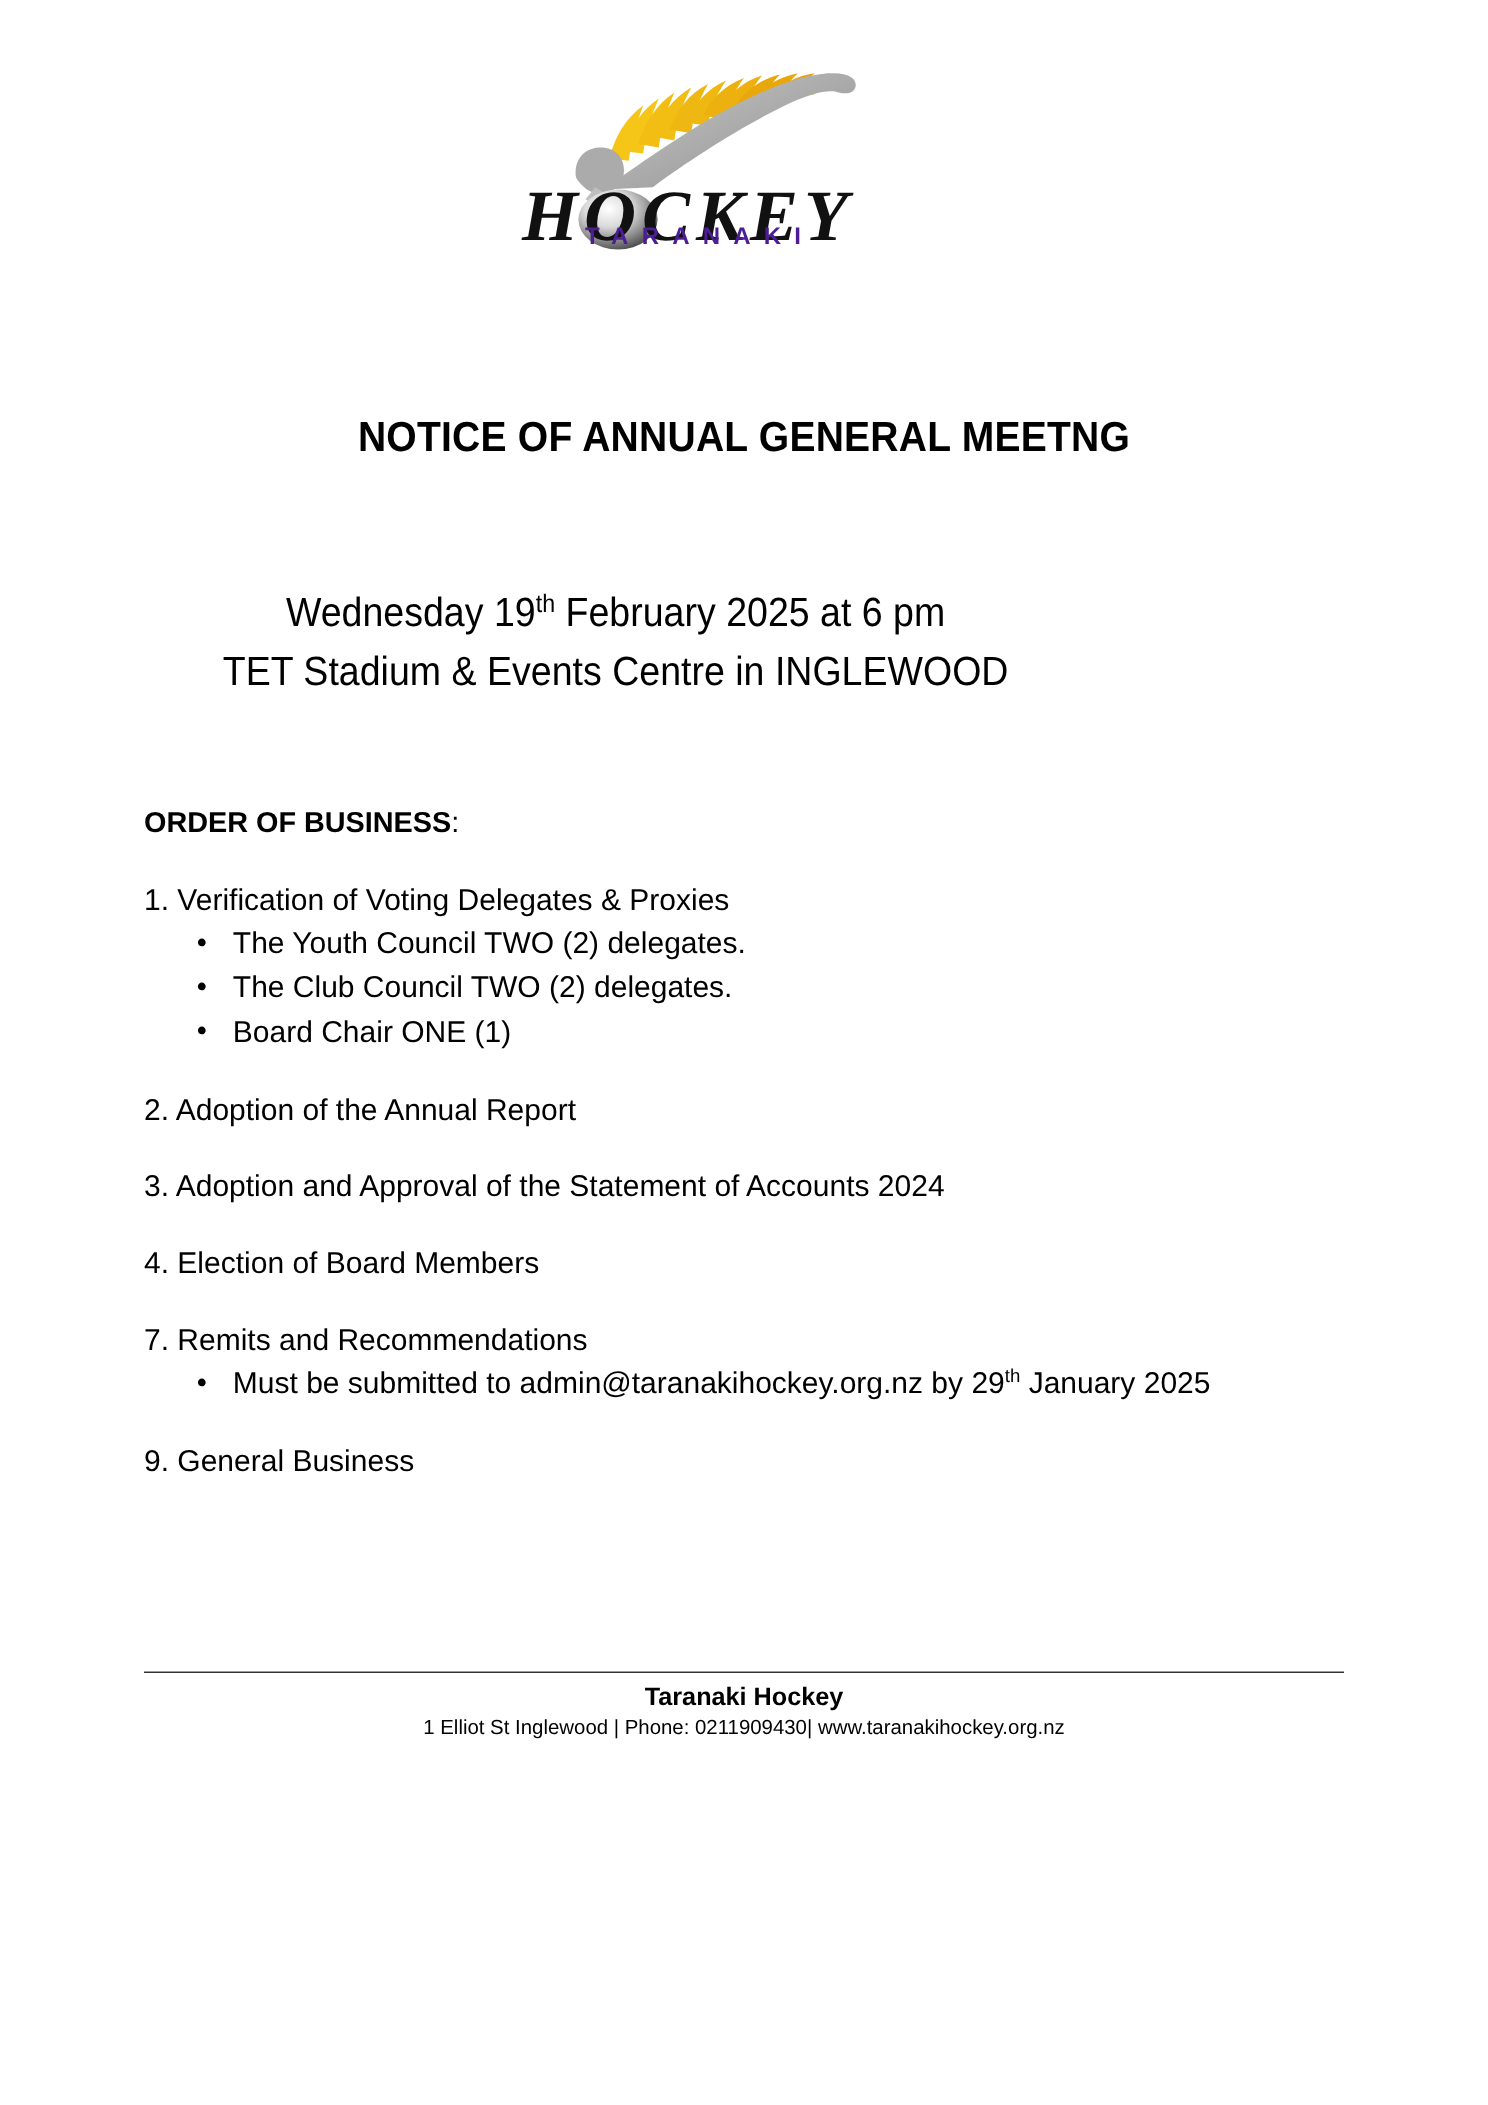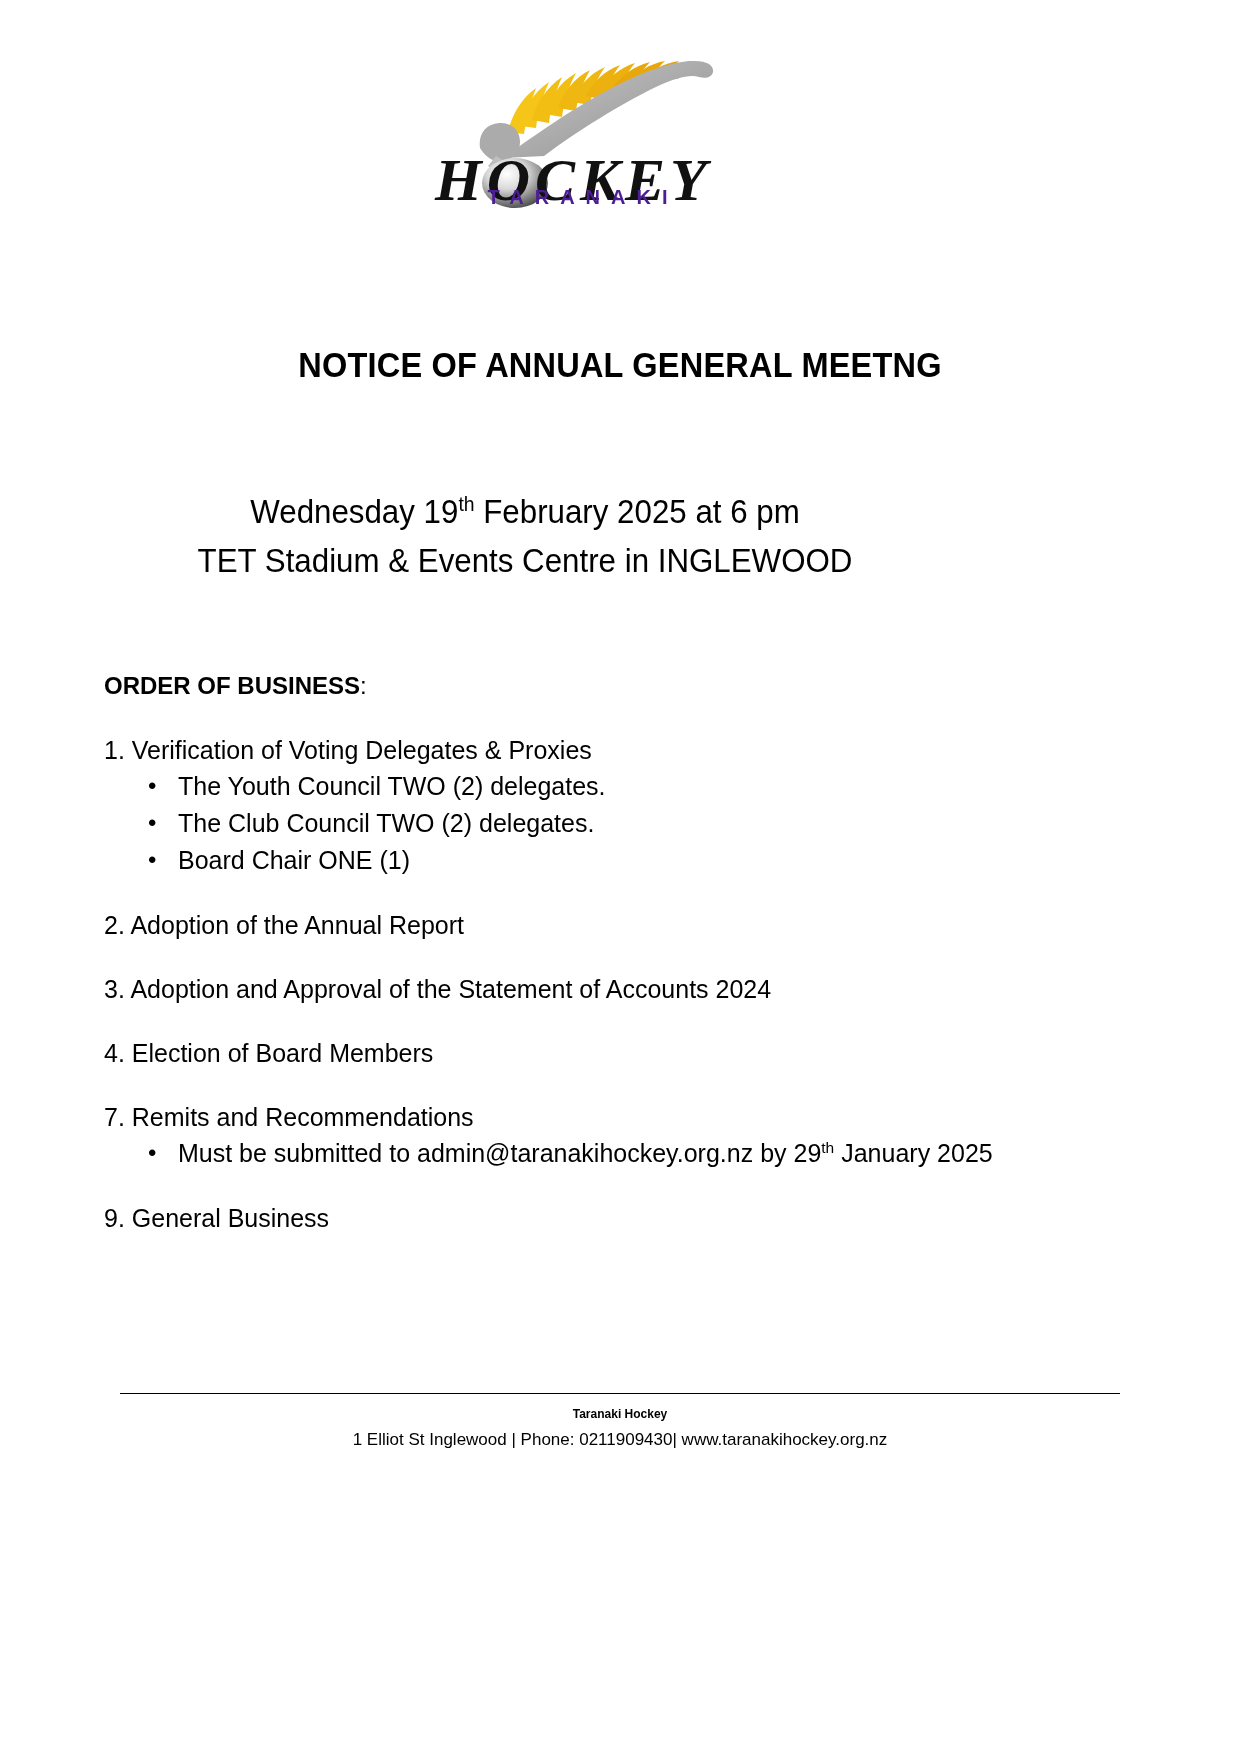--- a/index.html
+++ b/index.html
@@ -55,34 +55,33 @@
   .meeting-lines {
     position: absolute;
     top: 487px;
     left: 0;
     width: 1026px;
     text-align: center;
     font-size: 34px;
     line-height: 49px;
     font-family: "Liberation Sans Narrow", "Liberation Sans", sans-serif;
     font-weight: normal;
-    padding-left: 12px;
   }
   .meeting-lines sup {
     font-size: 0.62em;
     vertical-align: super;
     line-height: 0;
   }
   .meeting-line { white-space: nowrap; transform: scaleX(0.92); display:block; }
 
   
   .body-area {
     position: absolute;
     top: 668px;
-    left: 104px;
+    left: 120px;
     width: 1000px;
     font-size: 25px;
     line-height: 36px;
     font-family: "Liberation Sans Narrow", "Liberation Sans", sans-serif;
   }
   .order-heading {
     font-weight: bold;
     font-size: 24px;
     margin: 0 0 14px 0;
   }
@@ -129,21 +128,21 @@
     text-align: center;
     font-family: "Liberation Sans Narrow", "Liberation Sans", sans-serif;
   }
   .footer-rule {
     border: 0;
     border-top: 1.5px solid #000;
     margin: 0 0 8px 0;
     width: 100%;
   }
   .footer-name {
-    font-size: 12px;
+    font-size: 21px;
     font-weight: bold;
     line-height: 25px;
     text-align: center;
   }
   .footer-contact {
     font-size: 17px;
     line-height: 25px;
   }
 </style>
 </head>

